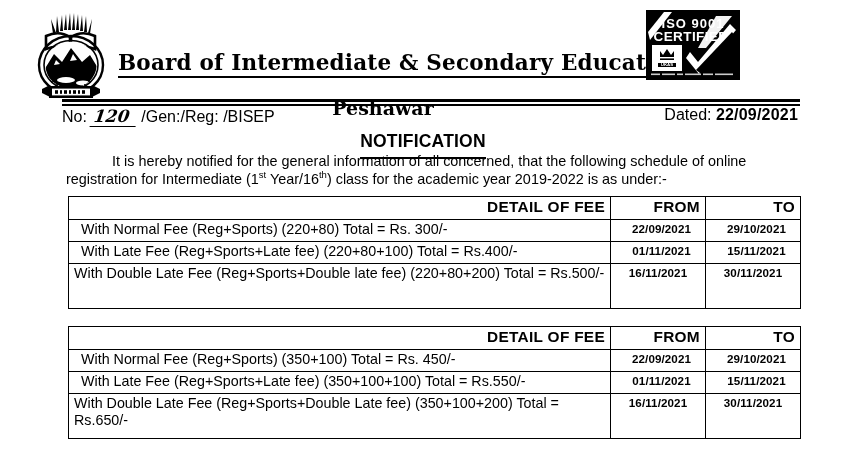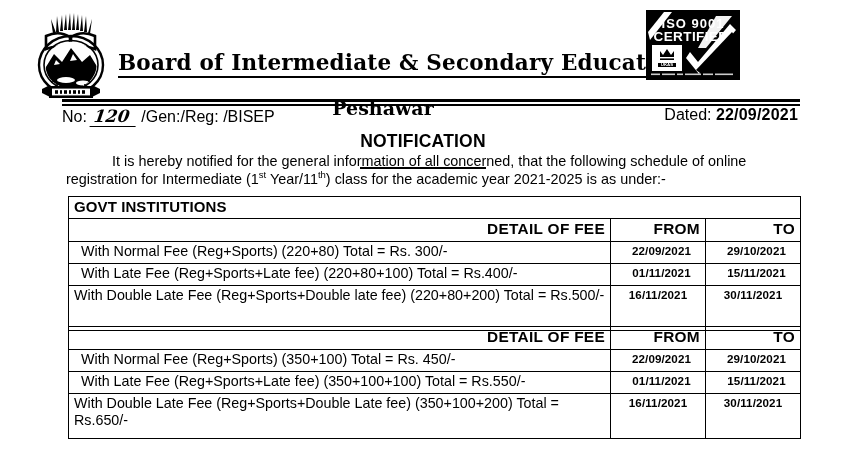--- a/index.html
+++ b/index.html
@@ -135,21 +135,21 @@
     left: 0;
     top: 131px;
     width: 846px;
     text-align: center;
     font-size: 17.5px;
     font-weight: bold;
     letter-spacing: 0.2px;
   }
   .notif-title span {
     border-bottom: 2px solid #000;
-    padding-bottom: 16px;
+    padding-bottom: 6px;
   }
 
   .notif-body {
     position: absolute;
     left: 66px;
     top: 153px;
     width: 736px;
     font-size: 14.4px;
     line-height: 17.5px;
     text-align: left;
@@ -334,33 +334,30 @@
       <span>Dated:</span>
       <b>22/09/2021</b>
     </div>
   </div>
 
   <div class="notif-title">
     <span>NOTIFICATION</span>
   </div>
 
   <div class="notif-body">
-    <span class="indent"></span><span>It is hereby notified for the general information of all concerned, that the following schedule of online registration for Intermediate (1</span><sup>st</sup><span> Year/11</span><sup>th</sup><span>) class for the academic year 2021-2025 is as under:-</span>
+    <span class="indent"></span><span>It is hereby notified for the general information of all concerned, that the following schedule of online registration for Intermediate (1</span><sup>st</sup><span> Year/16</span><sup>th</sup><span>) class for the academic year 2019-2022 is as under:-</span>
   </div>
 
   <table class="fee-table" id="table-govt">
     <colgroup>
       <col class="col-detail">
         <col class="col-from">
         <col class="col-to">
     </colgroup>
     <tbody>
-      <tr class="cat-row">
-        <td colspan="3">GOVT INSTITUTIONS</td>
-      </tr>
       <tr class="head-row">
         <td class="detail-head">DETAIL OF FEE</td>
         <td>FROM</td>
         <td>TO</td>
       </tr>
       <tr class="row-1line">
         <td class="detail">With Normal Fee (Reg+Sports) (220+80) Total = Rs. 300/-</td>
         <td class="date">22/09/2021</td>
         <td class="date">29/10/2021</td>
       </tr>

